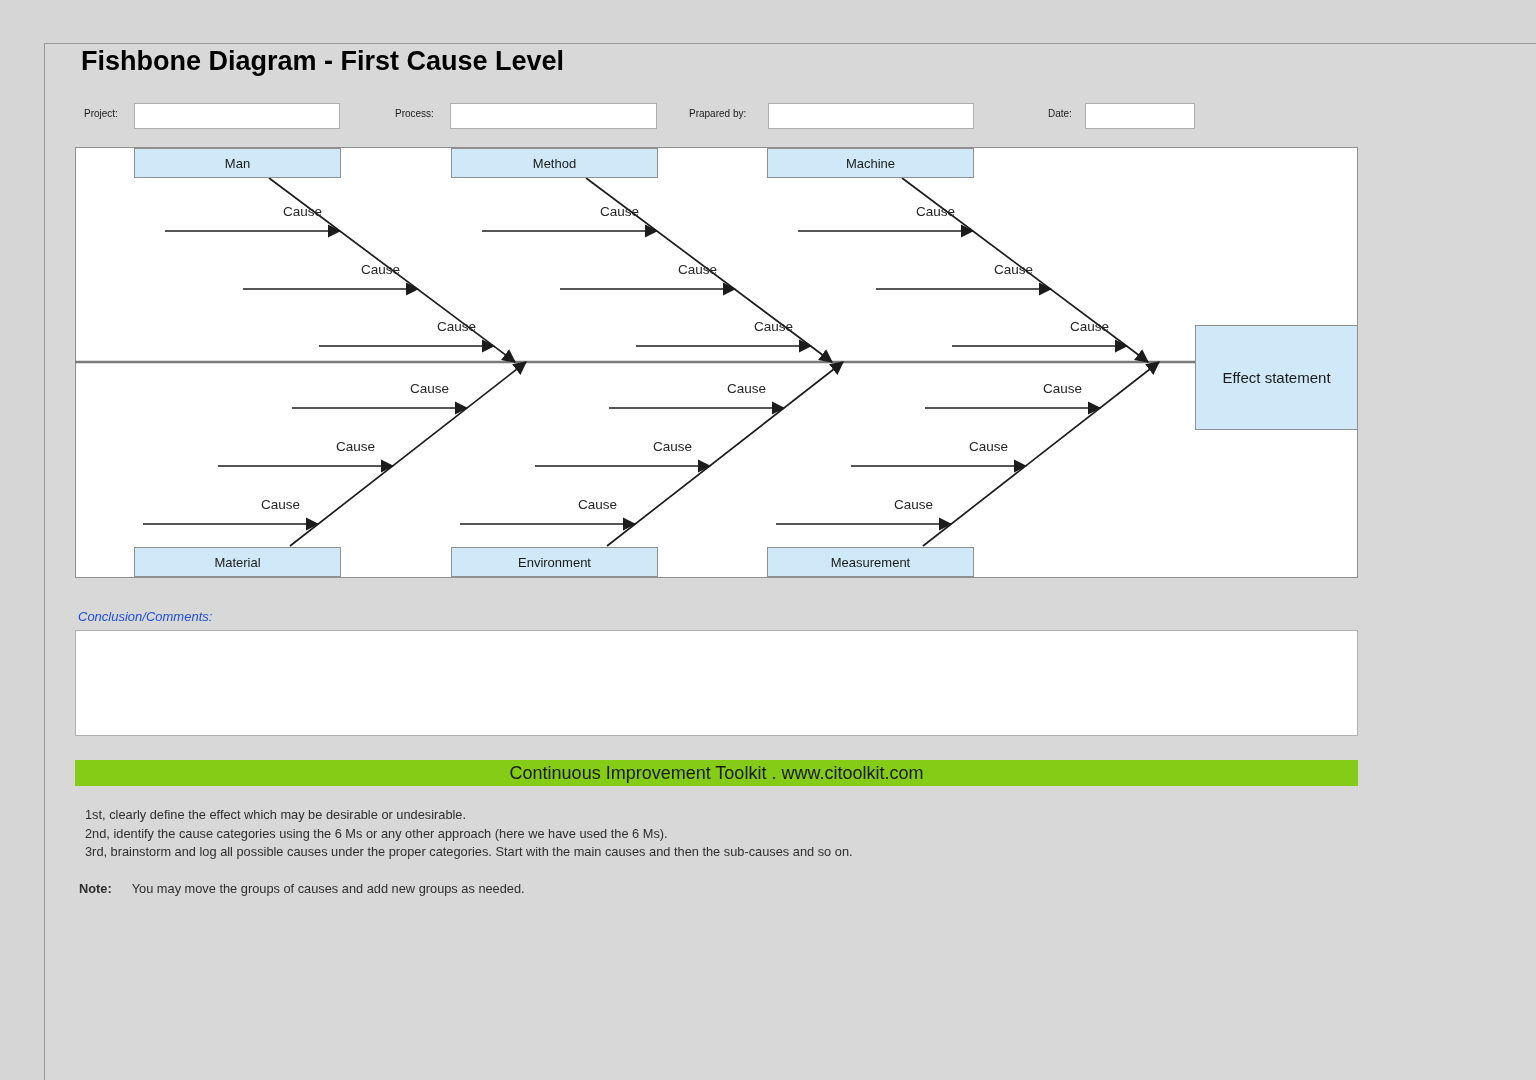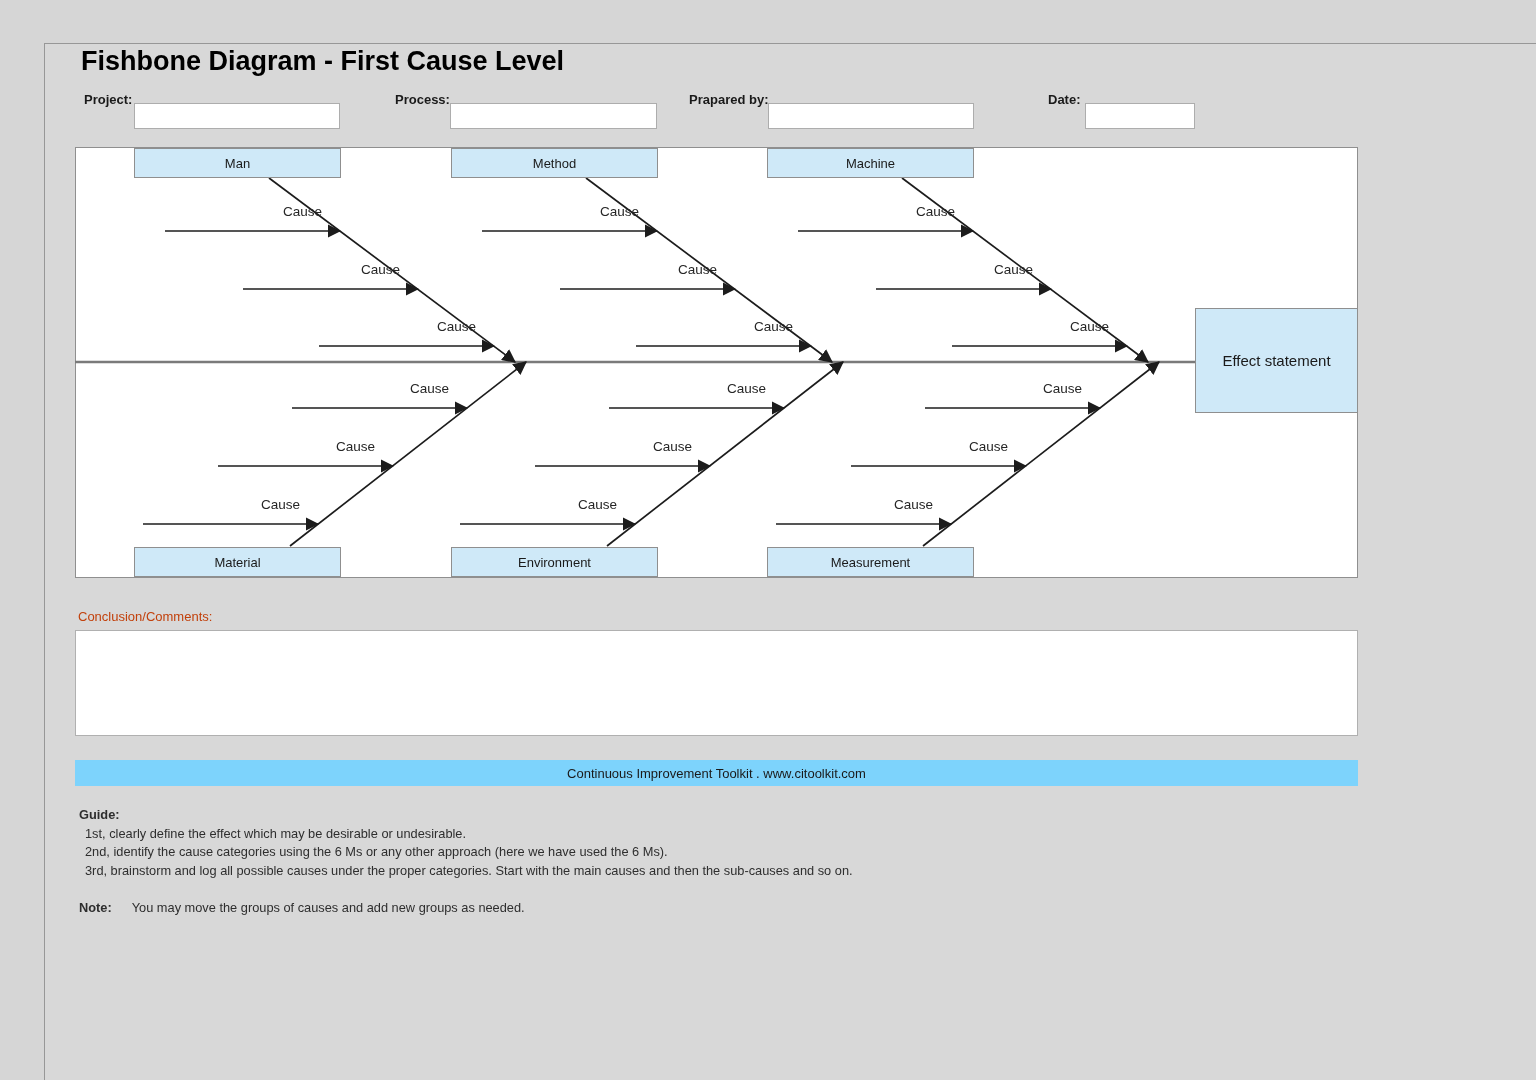--- a/index.html
+++ b/index.html
@@ -5,44 +5,44 @@
   * { margin:0; padding:0; box-sizing:border-box; }
   html,body { width:1536px; height:1080px; overflow:hidden;
     font-family:"Liberation Sans", sans-serif; background:#d6d6d6; }
   .abs { position:absolute; }
 
   .page-border { left:44px; top:43px; width:1560px; height:1100px;
     border:1px solid #979797; background:#d8d8d8; }
 
   .title { left:81px; top:46px; font-size:27px; font-weight:700; color:#000000; letter-spacing:0; }
 
-  .field-label { top:92px; font-size:13px; color:#1a1a1a;font-weight:bold; }
+  .field-label { top:108px; font-size:10px; color:#1a1a1a; }
   .field-input { top:103px; height:26px; background:#ffffff; border:1px solid #adadad;
     font-size:13px; padding:0 4px; color:#1a1a1a; outline:none; }
 
   .diagram-area { left:75px; top:147px; width:1283px; height:431px;
     background:#ffffff; border:1px solid #8f8f8f; }
   .bones-svg { left:75px; top:147px; width:1283px; height:431px; }
 
   .cat-box { width:207px; height:30px; background:#cfe9f8; border:1px solid #8f8f8f;
     display:flex; align-items:center; justify-content:center;
     font-size:13px; color:#1a1a1a; z-index:3; }
-  .effect-box { left:1195px; top:308px; width:163px; height:105px;
+  .effect-box { left:1195px; top:325px; width:163px; height:105px;
     background:#cfe9f8; border:1px solid #8f8f8f; display:flex; align-items:center;
     justify-content:center; font-size:15px; color:#1a1a1a; z-index:3; }
 
   .cause-text { font-size:13.5px; fill:#262626; }
 
-  .conclusion-label { left:78px; top:609px; font-size:13px; color:#c2410c; }
+  .conclusion-label { left:78px; top:609px; font-size:13px; color:#1d4ed8;font-style:italic; }
   .conclusion-box { left:75px; top:630px; width:1283px; height:106px;
     background:#ffffff; border:1px solid #b0b0b0; font-size:13px; padding:4px 6px; color:#1a1a1a; }
 
-  .banner { left:75px; top:760px; width:1283px; height:26px; background:#7dd3fc;
+  .banner { left:75px; top:760px; width:1283px; height:26px; background:#84cc16;
     display:flex; align-items:center; justify-content:center;
-    font-size:13px; color:#1a1a1a; }
+    font-size:18px; color:#1a1a1a; }
 
   .guide { left:79px; top:806px; width:1290px; font-size:12.8px; color:#2e2e2e; line-height:18.7px; }
   .guide .heading { font-weight:bold; }
   .guide .step { padding-left:6px; }
   .guide .gap { height:18px; }
   .guide .note-prefix { font-weight:bold; }
   .guide .note-text { margin-left:20px; }
 </style>
 </head>
 <body>
@@ -147,21 +147,20 @@
   </div>
 
 <span class="abs conclusion-label">Conclusion/Comments:</span>
 <div class="abs conclusion-box"></div>
 
 <div class="abs banner">
   <span>Continuous Improvement Toolkit . www.citoolkit.com</span>
   </div>
 
 <div class="abs guide">
-  <div class="heading">Guide:</div>
   <div class="step">1st, clearly define the effect which may be desirable or undesirable.</div>
   <div class="step">2nd, identify the cause categories using the 6 Ms or any other approach (here we have used the 6 Ms).</div>
   <div class="step">3rd, brainstorm and log all possible causes under the proper categories. Start with the main causes and then the sub-causes and so on.</div>
   <div class="gap"></div>
   <div>
     <span class="note-prefix">Note:</span><span class="note-text">You may move the groups of causes and add new groups as needed.</span>
   </div>
 </div>
 
 </body></html>

